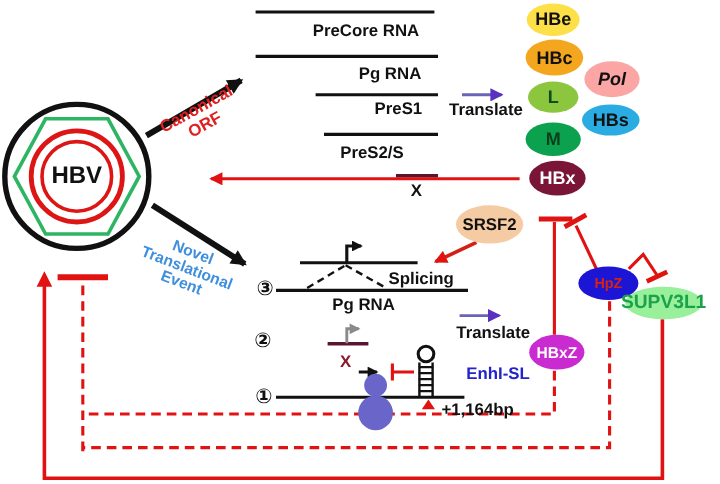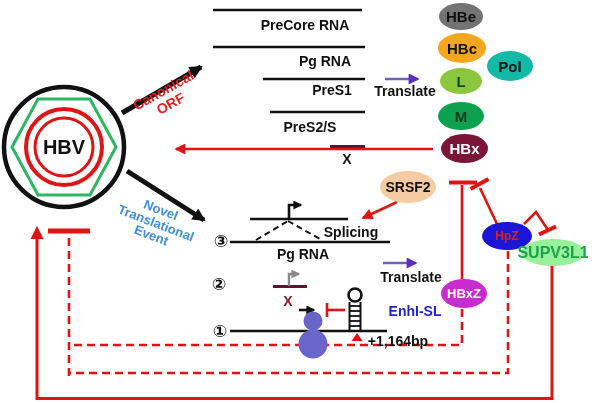--- a/index.html
+++ b/index.html
@@ -146,24 +146,25 @@
   <div class="lbl" style="left:351px;top:232px;">Splicing</div>
   <div class="lbl" style="left:303px;top:254px;">Pg RNA</div>
   <div class="lbl circnum" style="left:221px;top:241px;">③</div>
   <div class="lbl circnum" style="left:219px;top:284px;">②</div>
   <div class="lbl circnum" style="left:220px;top:331px;">①</div>
   <div class="lbl" style="left:288px;top:301px;color:#8b1a2a;">X</div>
   <div class="lbl" style="left:411px;top:277px;">Translate</div>
   <div class="lbl" style="left:391px;top:311px;color:#2323cd;padding-left:48px;">EnhI-SL</div>
   <div class="lbl" style="left:398px;top:341px;">+1,164bp</div>
 
-  <div class="oval" style="left:439px;top:3px;width:44px;height:27px;background:#737373;color:#111;">HBe</div>
+  <div class="oval" style="left:439px;top:3px;width:44px;height:27px;background:#fde047;color:#111;">HBe</div>
   <div class="oval" style="left:438px;top:33px;width:48px;height:30px;background:#f4a71e;color:#111;">HBc</div>
-  <div class="oval" style="left:487px;top:51px;width:46px;height:30px;background:#14b8a6;color:#111;">Pol</div>
+  <div class="oval" style="left:487px;top:51px;width:46px;height:30px;background:#fca5a5;color:#111;font-style:italic;">Pol</div>
   <div class="oval" style="left:440px;top:68px;width:42px;height:26px;background:#8cc63f;color:#0d4d1c;">L</div>
+  <div class="oval" style="left:485px;top:87px;width:48px;height:26px;background:#2aabe2;color:#111;">HBs</div>
   <div class="oval" style="left:438px;top:102px;width:46px;height:28px;background:#0ca14f;color:#08401c;">M</div>
   <div class="oval" style="left:441px;top:134px;width:47px;height:29px;background:#7a1538;color:#ffffff;">HBx</div>
 
   <div class="oval" style="left:380px;top:171px;width:56px;height:32px;background:#f5cba4;color:#111;font-size:14px;text-align:center;">SRSF2</div>
   <div class="oval" style="left:441px;top:279px;width:46px;height:29px;background:#c92bd1;color:#ffffff;font-size:13px;">HBxZ</div>
   <div class="oval" style="left:482px;top:222px;width:50px;height:28px;background:#1d15d6;color:#d62310;font-size:12px;">HpZ</div>
   <div class="oval" style="left:521px;top:239px;width:64px;height:27px;background:#98f09a;color:#1ba24b;font-size:16px;">SUPV3L1</div>
 
 </div>
 

